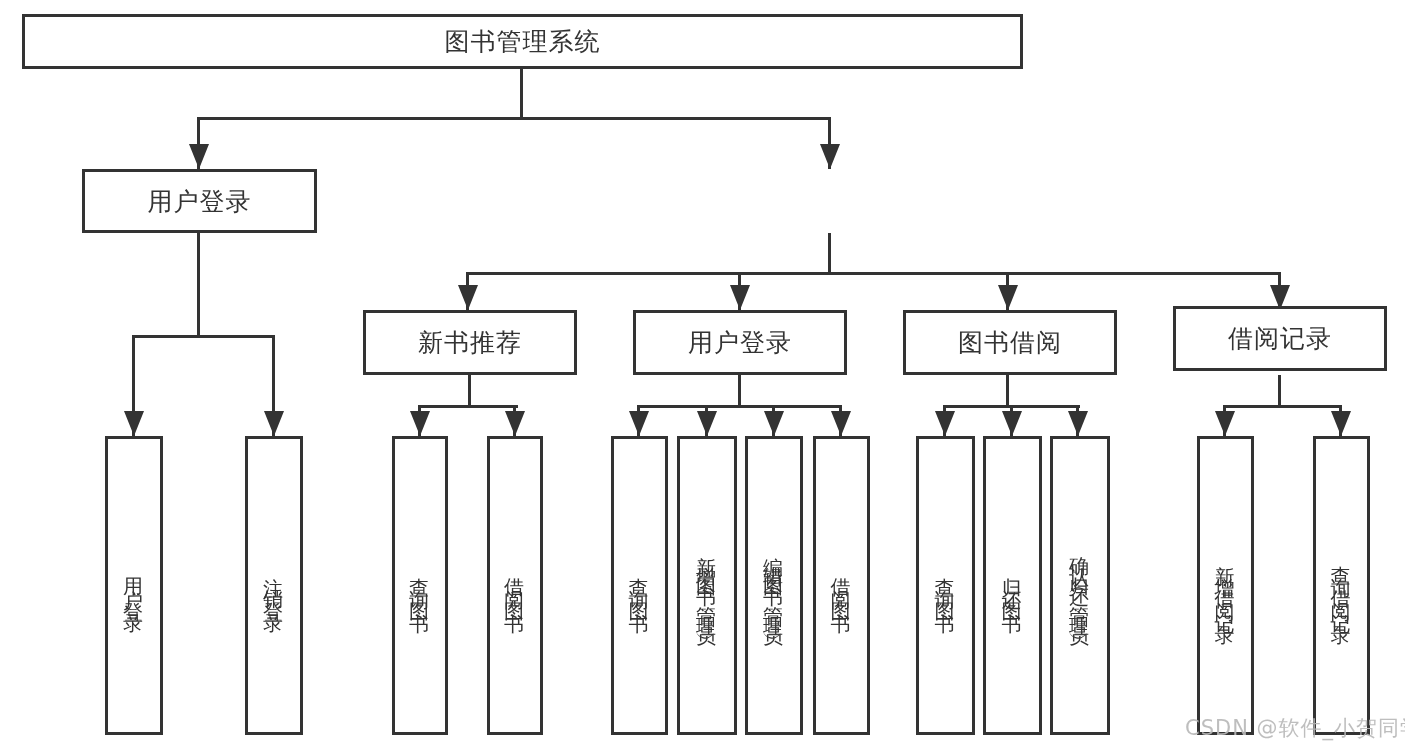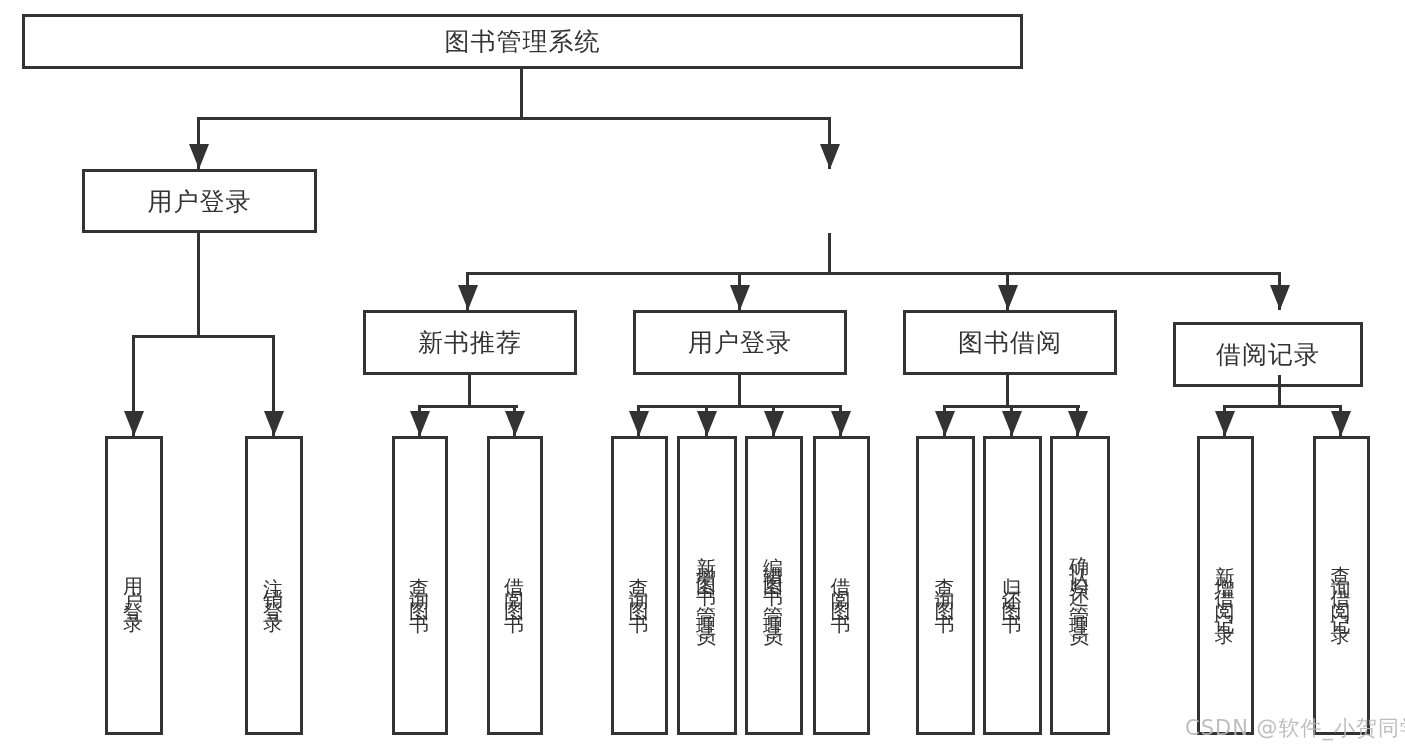--- a/index.html
+++ b/index.html
@@ -67,21 +67,21 @@
 
   <div class="box f25" style="left:363px;top:310px;width:214px;height:65px">
     <span>新书推荐</span>
   </div>
   <div class="box f25" style="left:633px;top:310px;width:214px;height:65px">
     <span>用户登录</span>
   </div>
   <div class="box f25" style="left:903px;top:310px;width:214px;height:65px">
     <span>图书借阅</span>
   </div>
-  <div class="box f25" style="left:1173px;top:322px;width:190px;height:65px">
+  <div class="box f25" style="left:1173px;top:306px;width:214px;height:65px">
     <span>借阅记录</span>
   </div>
 
   <div class="vline" style="left:468px;top:375px;height:30px"></div>
   <div class="hline" style="left:418px;top:405px;width:100px"></div>
   <div class="arrow" style="left:418px;top:405px;height:31px"></div>
   <div class="arrow" style="left:513px;top:405px;height:31px"></div>
 
   <div class="vline" style="left:738px;top:375px;height:30px"></div>
   <div class="hline" style="left:637px;top:405px;width:205px"></div>

